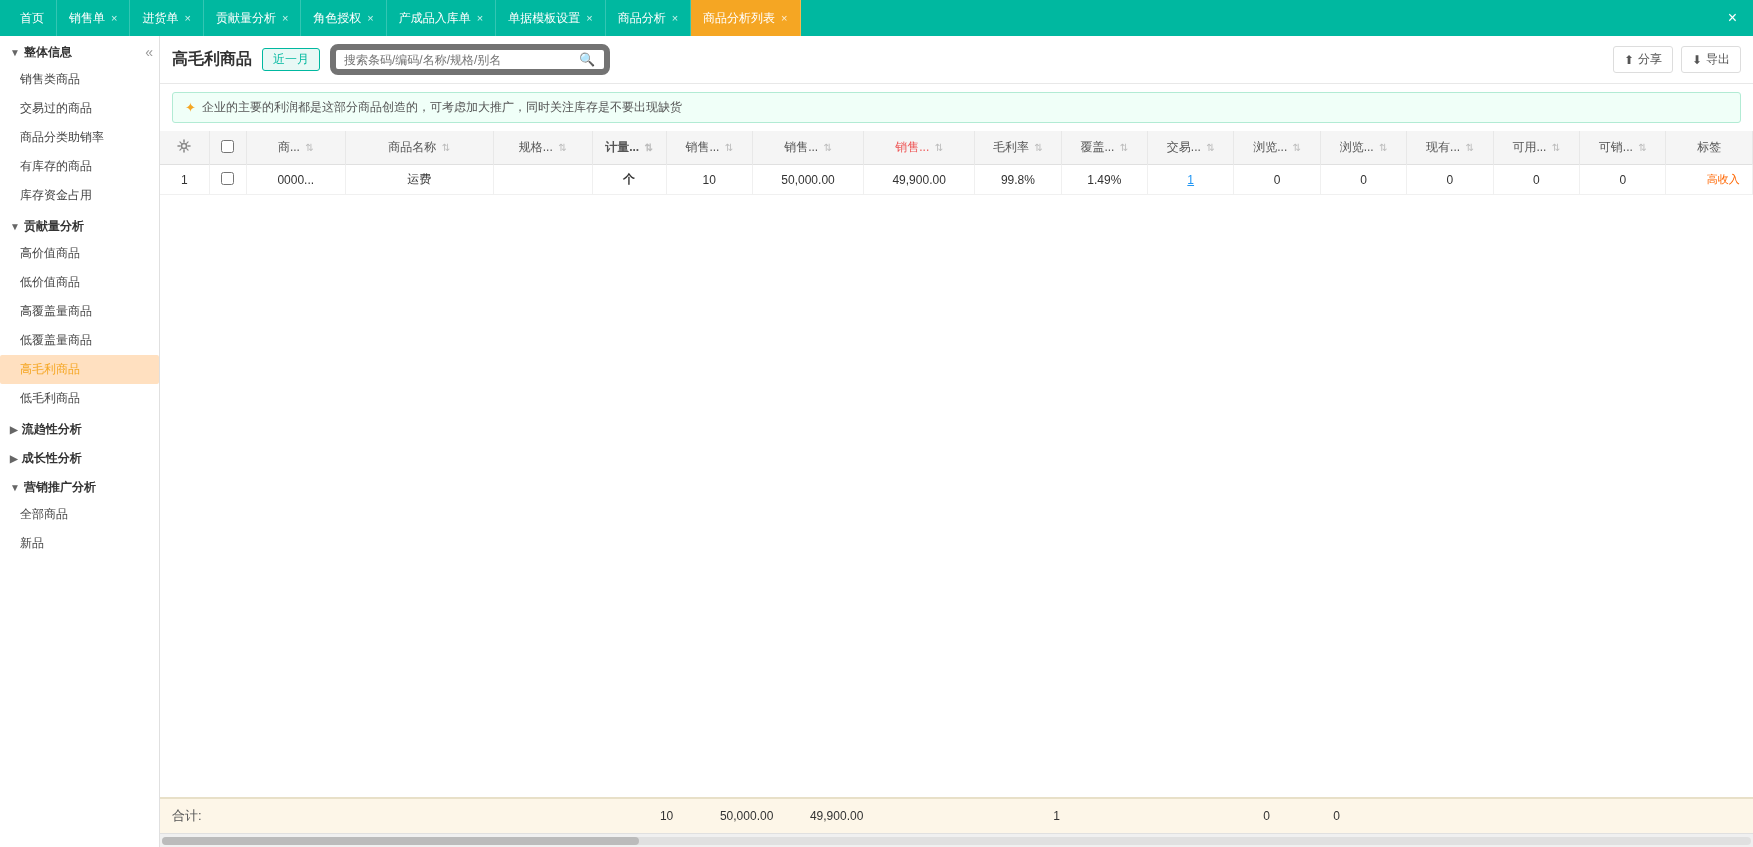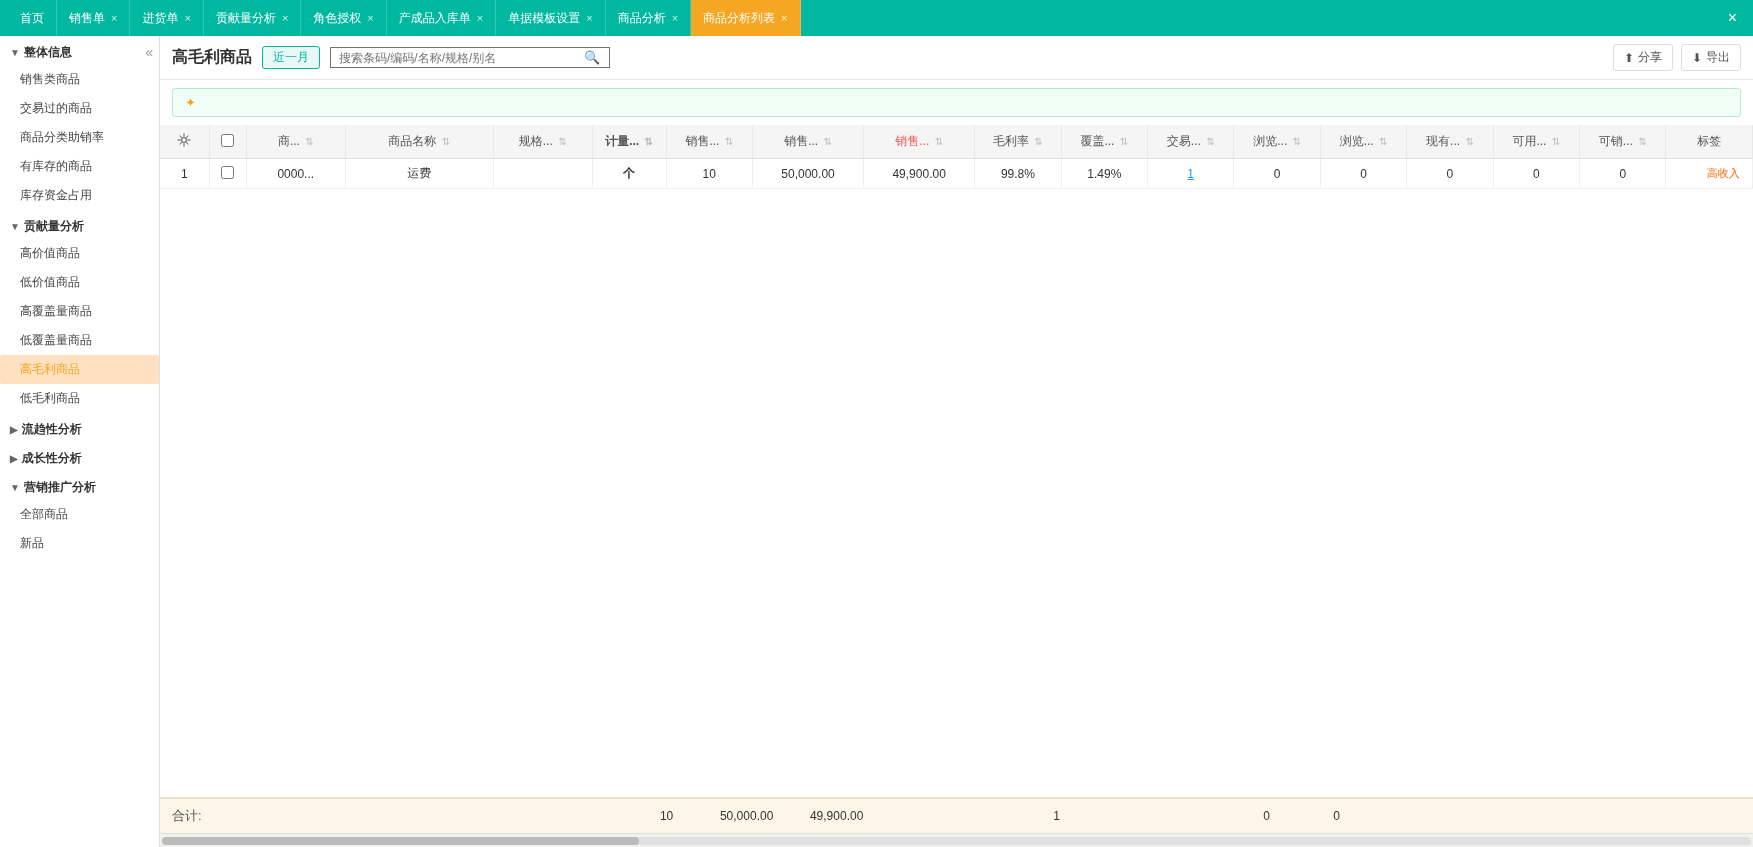--- a/index.html
+++ b/index.html
@@ -120,22 +120,22 @@
       border: 1px solid #00b8a0;
       border-radius: 3px;
       padding: 2px 10px;
       color: #00b8a0;
       cursor: pointer;
       font-size: 12px;
     }
     .search-box {
       display: flex;
       align-items: center;
-      border: 1px solid #737373;
-      border-radius: 0;
+      border: 6px solid #737373;
+      border-radius: 8px;
       padding: 2px 8px;
       flex: 1;
       max-width: 280px;
     }
     .search-box input {
       border: none;
       outline: none;
       font-size: 12px;
       width: 100%;
       color: #999;
@@ -398,20 +398,21 @@
         </button>
         <button class="action-btn">
           <span>⬇</span>
           <span>导出</span>
         </button>
       </div>
     </div>
 
     <div class="info-banner">
       <span class="info-icon">✦</span>
+      <span>企业的主要的利润都是这部分商品创造的，可考虑加大推广，同时关注库存是不要出现缺货</span>
     </div>
 
     <div class="table-container">
       <table>
         <thead>
           <tr>
             <th class="col-num">
               <svg width="14" height="14" viewBox="0 0 14 14" fill="none" xmlns="http://www.w3.org/2000/svg">
                 <circle cx="7" cy="7" r="2.5" stroke="#888" stroke-width="1.5"></circle>
                 <path d="M7 1v2M7 11v2M1 7h2M11 7h2" stroke="#888" stroke-width="1.5" stroke-linecap="round"></path>

